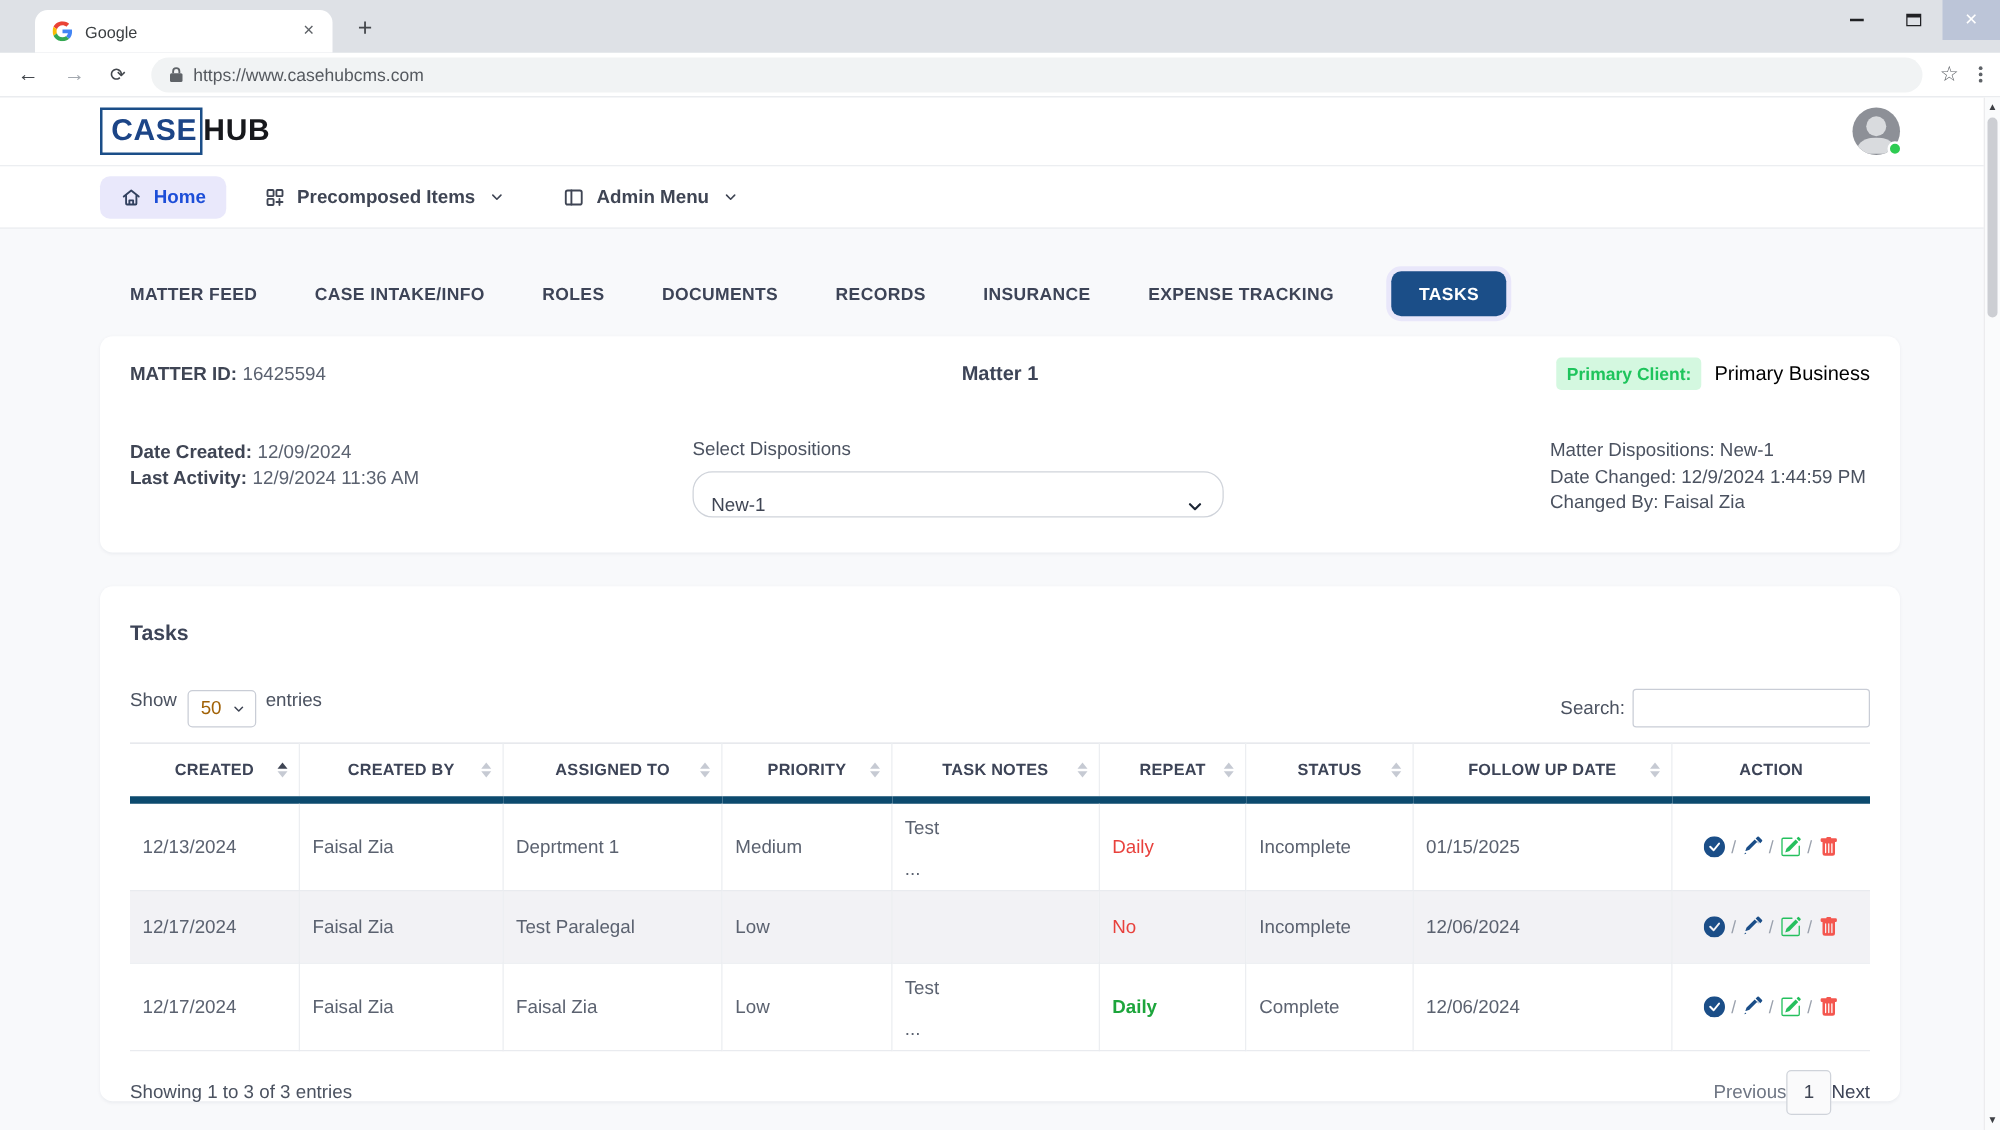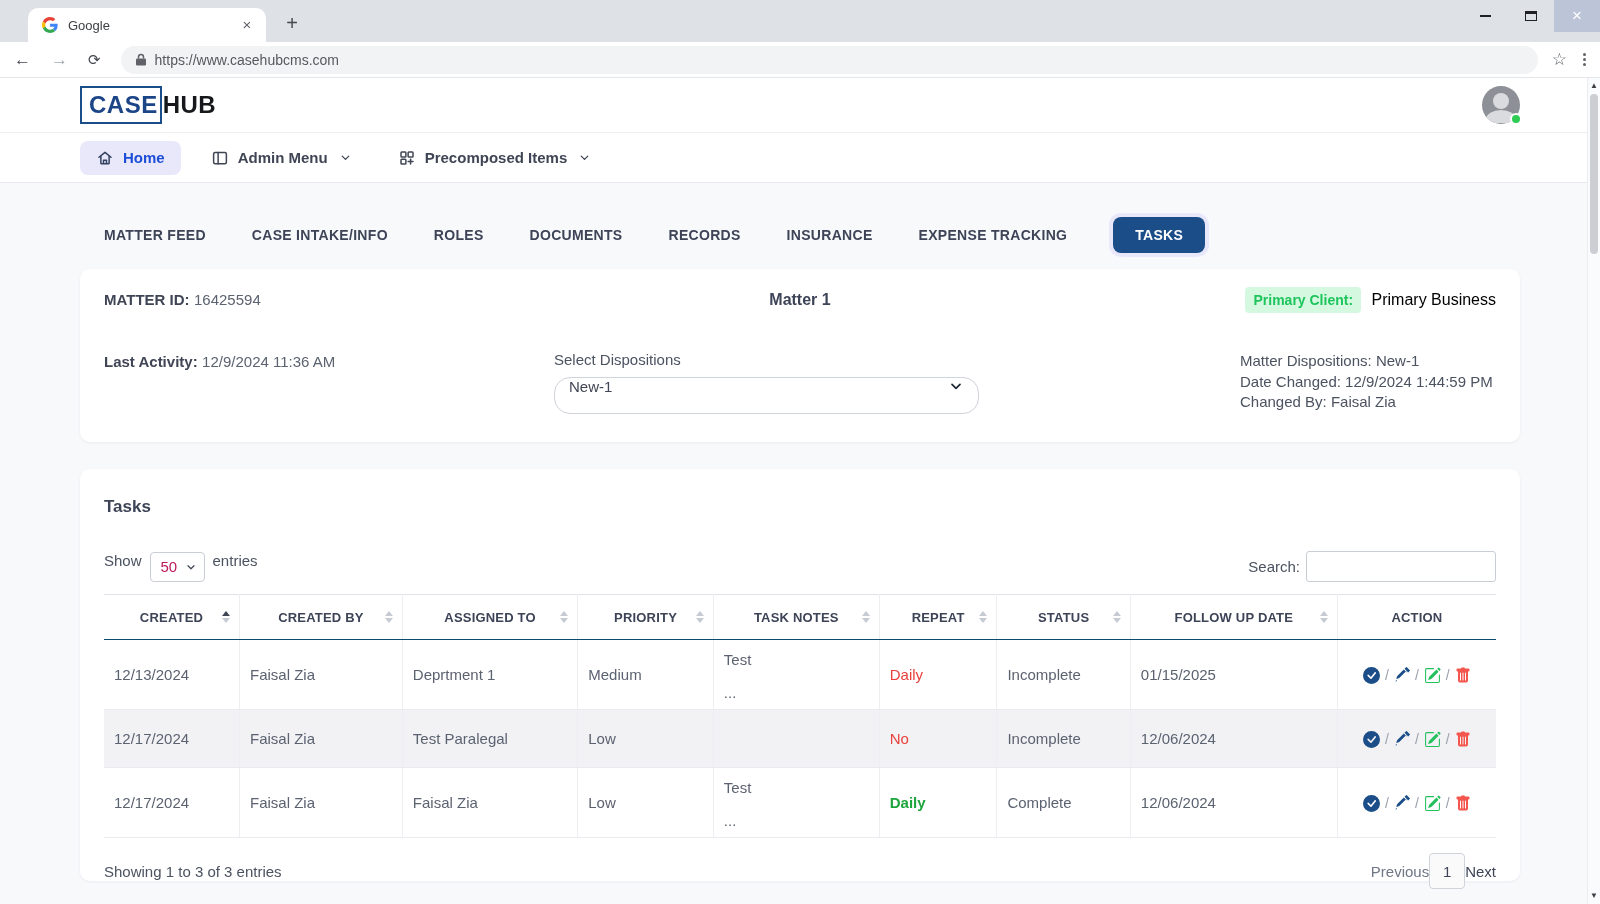--- a/index.html
+++ b/index.html
@@ -71,38 +71,38 @@
   .val { color:#5b6270; font-size:15px; }
   .matter-name { font-weight:600; color:#3d4457; font-size:16px; }
   .pc-badge { background:#d4f8e0; color:#1ec45c; font-weight:700; font-size:14px; padding:5px 8px; border-radius:4px; margin-right:6px; }
   .pc-val { color:#000000; font-size:16px; }
 
   .m-bottom { display:flex; margin-top:42px; }
   .m-col-left { width:450px; }
   .m-col-left div { line-height:21px; }
   .m-col-mid { width:425px; }
   .sel-label { font-size:15px; color:#4b5260; margin-bottom:9px; }
-  .selectbox { height:37px; border:1px solid #cfd3da; border-radius:16px; display:flex; align-items:flex-start; padding:0 14px; cursor:pointer; background:#fff; }
+  .selectbox { height:37px; border:1px solid #cfd3da; border-radius:16px; display:flex; align-items:flex-end; padding:0 14px; cursor:pointer; background:#fff; }
   .selectbox .sel-val { font-size:15px; color:#3f4554; flex:1; }
   .m-col-right { margin-left:auto; width:256px; }
   .m-col-right div { font-size:15px; color:#4b5260; line-height:20.5px; }
 
   .tasks-card { margin-top:27px; padding:24px 24px 20px; height:412px; }
   .tasks-title { font-size:17px; font-weight:700; color:#3d4457; margin-top:4px; }
 
   .tbl-controls { display:flex; align-items:center; margin-top:34px; }
   .show-group { display:flex; align-items:flex-start; gap:8px; font-size:15px; color:#4b5260; }
   .pagesize { border:1px solid #c9cdd6; border-radius:4px; height:30px; width:55px; display:flex; align-items:center; padding:0 7px 0 10px; cursor:pointer; background:#fff; }
-  .pagesize span { font-size:15px; color:#be185d; flex:1; }
+  .pagesize span { font-size:15px; color:#a16207; flex:1; }
   .search-group { margin-left:auto; display:flex; align-items:center; gap:6px; font-size:15px; color:#4b5260; }
   .search-input { width:190px; height:31px; border:1px solid #c9cdd6; border-radius:3px; font-size:14px; padding:0 8px; color:#3f4554; background:#fff; }
 
   table { border-collapse:collapse; width:100%; margin-top:12px; table-layout:fixed; }
   thead th { height:45px; font-size:13px; font-weight:700; color:#3d4457; text-align:center;
-             border-top:1px solid #dfe2e7; border-bottom:1px solid #0c4a6e; border-right:1px solid #eceef1;
+             border-top:1px solid #dfe2e7; border-bottom:6px solid #0c4a6e; border-right:1px solid #eceef1;
              position:relative; letter-spacing:.2px; }
   thead th:last-child { border-right:none; }
   .sort { position:absolute; right:9px; top:50%; transform:translateY(-50%); display:flex; flex-direction:column; gap:2px; }
   .tri { width:0; height:0; border-left:4px solid transparent; border-right:4px solid transparent; }
   .tri-up { border-bottom:5px solid #c6cad3; }
   .tri-down { border-top:5px solid #c6cad3; }
   .tri-up.active { border-bottom-color:#3f4554; }
 
   tbody td { font-size:15px; color:#5b6270; padding:8px 10px; border-right:1px solid #eceef1; border-bottom:1px solid #e9ebef; vertical-align:middle; }
   tbody td:last-child { border-right:none; }
@@ -192,44 +192,44 @@
 </div>
 
 <div class="site-nav">
   <div class="nav-item active">
     <svg width="18" height="18" viewBox="0 0 24 24" fill="none" stroke="#32415f" stroke-width="2" stroke-linecap="round" stroke-linejoin="round">
       <path d="M4 11 12 4.5 20 11"></path>
         <path d="M6.5 10v8.5a1 1 0 0 0 1 1h9a1 1 0 0 0 1-1V10"></path>
         <path d="M10 19v-4h4v4"></path>
     </svg>
     <span>Home</span>
-  </div>
-  <div class="nav-item">
-    <svg width="18" height="18" viewBox="0 0 24 24" fill="none" stroke="#3f4554" stroke-width="2" stroke-linecap="round">
-      <rect x="3.5" y="4.5" width="17" height="15" rx="2"></rect>
-        <line x1="9.5" y1="4.5" x2="9.5" y2="19.5"></line>
-    </svg>
-    <span>Admin Menu</span>
-    <svg class="chev" width="13" height="13" viewBox="0 0 24 24" fill="none" stroke="#3f4554" stroke-width="2.4" stroke-linecap="round" stroke-linejoin="round">
-        <path d="M6 9.5 12 15.5 18 9.5"></path>
-      </svg>
   </div>
   <div class="nav-item">
     <svg width="18" height="18" viewBox="0 0 24 24" fill="none" stroke="#3f4554" stroke-width="2" stroke-linecap="round">
       <rect x="4" y="4" width="6.5" height="6.5" rx="1"></rect>
         <rect x="13.5" y="4" width="6.5" height="6.5" rx="1"></rect>
         <rect x="4" y="13.5" width="6.5" height="6.5" rx="1"></rect>
       <line x1="16.75" y1="13.5" x2="16.75" y2="20"></line>
         <line x1="13.5" y1="16.75" x2="20" y2="16.75"></line>
     </svg>
     <span>Precomposed Items</span>
     <svg class="chev" width="13" height="13" viewBox="0 0 24 24" fill="none" stroke="#3f4554" stroke-width="2.4" stroke-linecap="round" stroke-linejoin="round">
         <path d="M6 9.5 12 15.5 18 9.5"></path>
       </svg>
   </div>
+  <div class="nav-item">
+    <svg width="18" height="18" viewBox="0 0 24 24" fill="none" stroke="#3f4554" stroke-width="2" stroke-linecap="round">
+      <rect x="3.5" y="4.5" width="17" height="15" rx="2"></rect>
+        <line x1="9.5" y1="4.5" x2="9.5" y2="19.5"></line>
+    </svg>
+    <span>Admin Menu</span>
+    <svg class="chev" width="13" height="13" viewBox="0 0 24 24" fill="none" stroke="#3f4554" stroke-width="2.4" stroke-linecap="round" stroke-linejoin="round">
+        <path d="M6 9.5 12 15.5 18 9.5"></path>
+      </svg>
+  </div>
 </div>
 
 <div class="content">
 
   <div class="tabs-row">
     <span class="ptab">MATTER FEED</span>
     <span class="ptab">CASE INTAKE/INFO</span>
     <span class="ptab">ROLES</span>
     <span class="ptab">DOCUMENTS</span>
     <span class="ptab">RECORDS</span>
@@ -247,20 +247,24 @@
       <div class="mid">
         <span class="matter-name">Matter 1</span>
       </div>
       <div class="right">
         <span class="pc-badge">Primary Client:</span>
         <span class="pc-val">Primary Business</span>
       </div>
     </div>
     <div class="m-bottom">
       <div class="m-col-left">
+        <div>
+          <span class="lbl">Date Created:</span>
+          <span class="val">12/09/2024</span>
+        </div>
         <div>
           <span class="lbl">Last Activity:</span>
           <span class="val">12/9/2024 11:36 AM</span>
         </div>
       </div>
       <div class="m-col-mid">
         <div class="sel-label">Select Dispositions</div>
         <div class="selectbox">
           <span class="sel-val">New-1</span>
           <svg width="16" height="16" viewBox="0 0 24 24" fill="none" stroke="#1f2937" stroke-width="2.6" stroke-linecap="round" stroke-linejoin="round">

